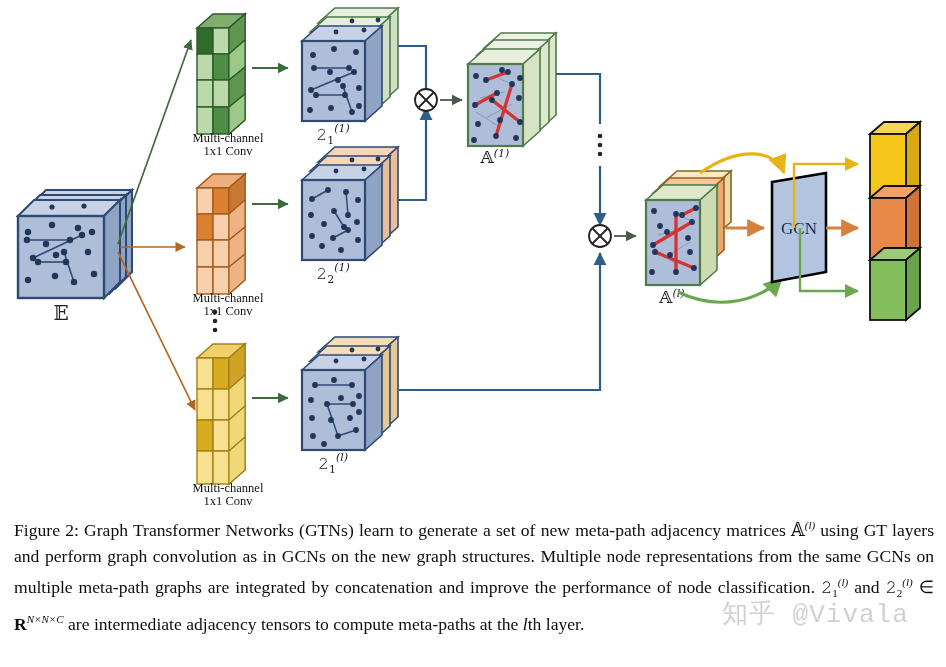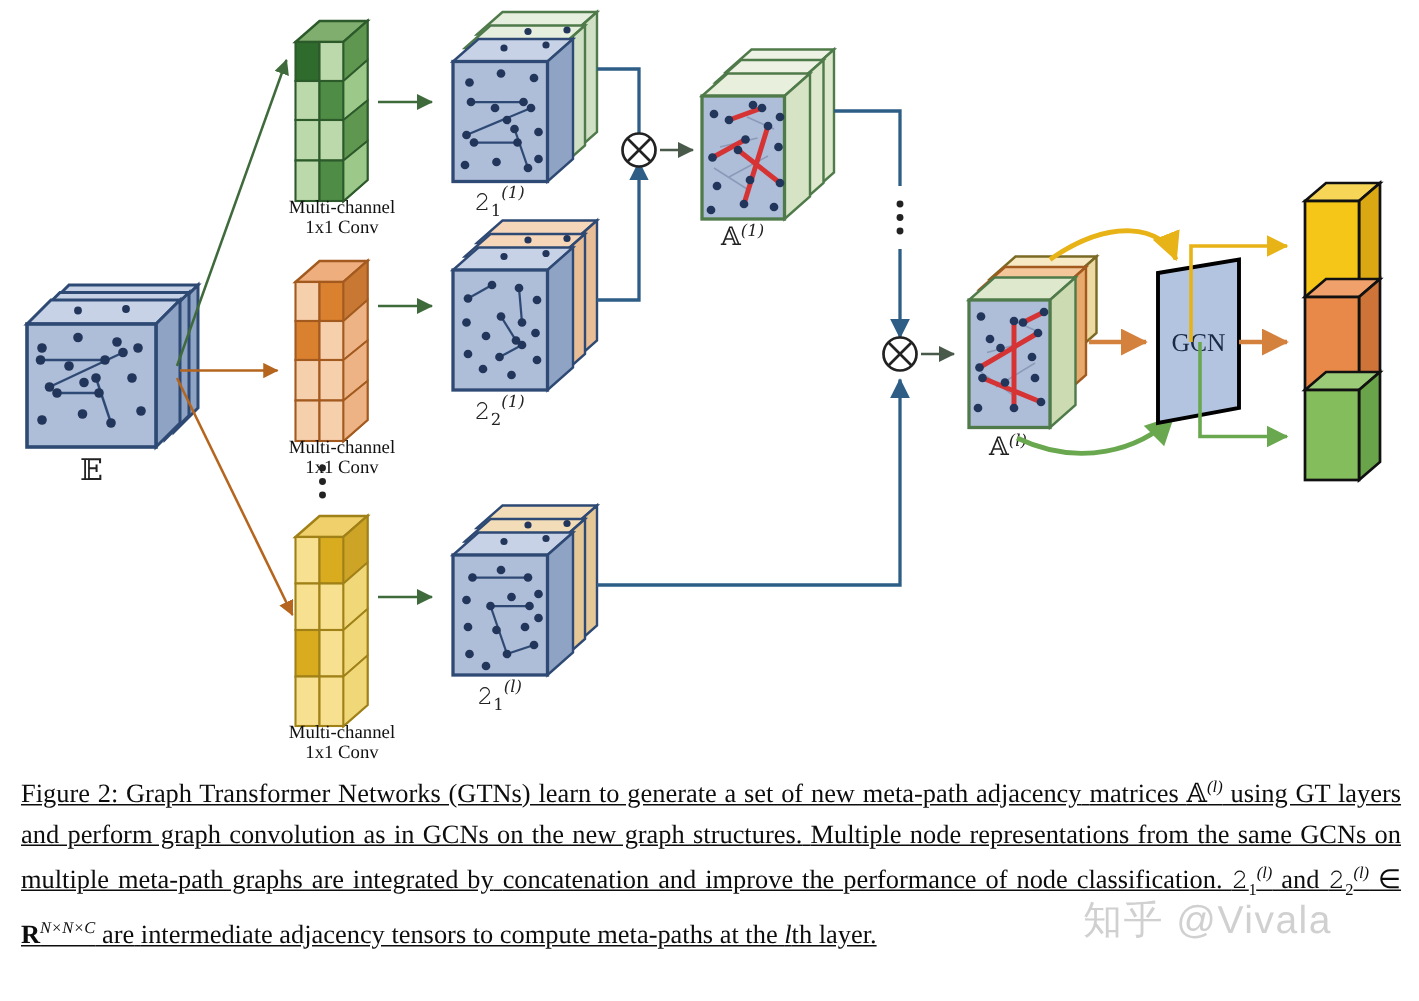--- a/index.html
+++ b/index.html
@@ -1,27 +1,27 @@
 <!DOCTYPE html>
 <html><head>
 <meta charset="utf-8">
 <style>
   html,body{margin:0;padding:0;background:#ffffff;}
   body{width:946px;height:667px;font-family:"Liberation Serif",serif;color:#111;overflow:hidden;position:relative;}
   #fig{position:absolute;left:0;top:0;width:946px;height:510px;}
   #fig svg{display:block;}
   .caption{position:absolute;left:14px;top:512px;width:920px;font-family:"Liberation Serif",serif;
            font-size:17.6px;line-height:26px;color:#0d0d0d;text-align:justify;}
-  .caption p{margin:0;text-decoration:underline;}
+  .caption p{margin:0;}
   .mathit{font-style:italic;}
   .bb{font-family:"DejaVu Serif",serif;}
   sup.s{font-size:11px;vertical-align:super;font-style:italic;}
   sub.s{font-size:11px;vertical-align:sub;}
   .bold{font-weight:bold;}
-  .wm{position:absolute;left:722px;top:596px;font-family:Liberation Sans, sans-serif;
+  .wm{position:absolute;left:722px;top:596px;font-family:Liberation Mono, monospace;
       font-size:26px;color:rgba(150,150,150,0.45);letter-spacing:1px;pointer-events:none;
       white-space:nowrap;}
 </style>
 </head>
 <body>
 
 <div id="fig">
 <svg width="946" height="510" viewBox="0 0 946 510" xmlns="http://www.w3.org/2000/svg">
   <defs>
     <marker id="ah-blue" markerWidth="7" markerHeight="7" refX="5.6" refY="3" orient="auto">

